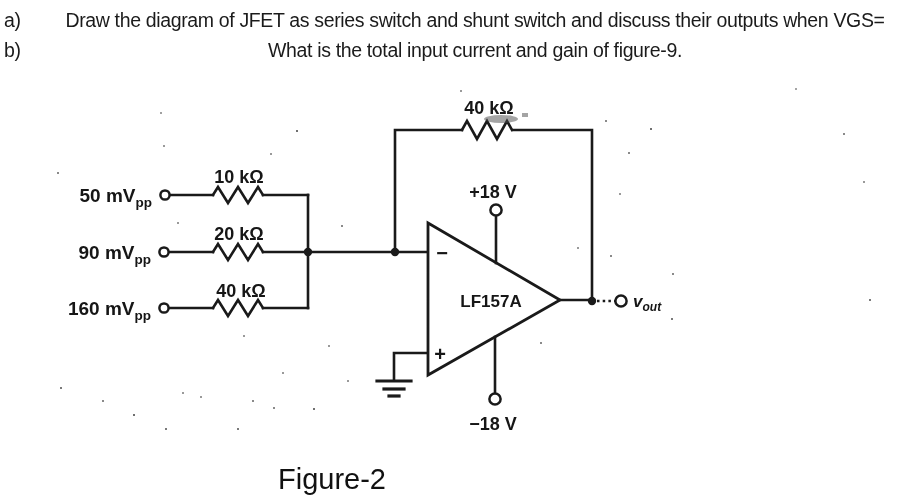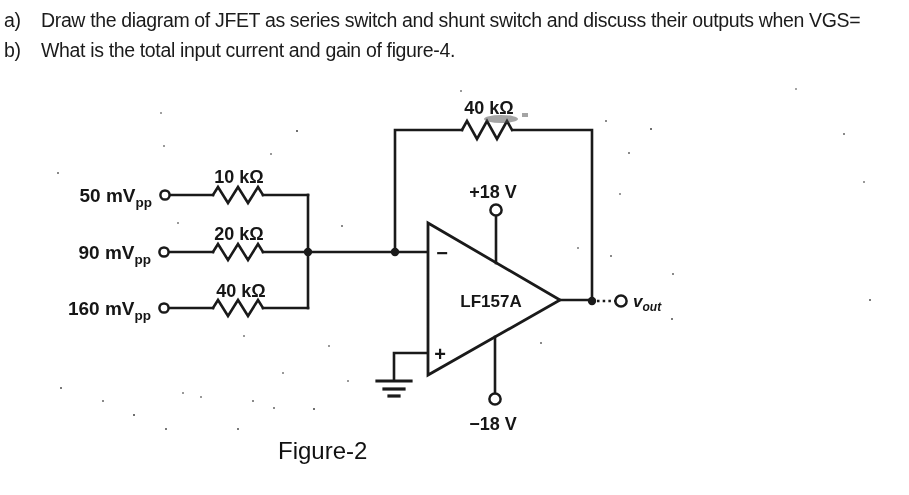--- a/index.html
+++ b/index.html
@@ -3,21 +3,21 @@
 <meta charset="utf-8">
 <style>
   html,body{margin:0;padding:0;background:#ffffff;}
   body{width:909px;height:495px;position:relative;overflow:hidden;
        font-family:"Liberation Sans",sans-serif;color:#161616;}
 
   
   .questions{position:absolute;left:4px;top:5px;width:905px;}
   .q-item{display:flex;font-size:19.5px;line-height:30px;letter-spacing:-0.35px;color:#1b1b1b;}
   .q-label{width:37px;flex:none;}
-  .q-text{flex:1;}
+  .q-text{flex:1;text-align:center;}
   .q-line{display:block;white-space:nowrap;}
 
   
   .circuit{position:absolute;left:0;top:0;width:909px;height:495px;}
   .wire{stroke:#1a1a1a;stroke-width:2.6;fill:none;stroke-linecap:square;}
   .thick{stroke-width:3.2;}
   .comp{stroke:#1a1a1a;stroke-width:2.8;fill:#ffffff;}
   .term{stroke:#1a1a1a;stroke-width:2.5;fill:#ffffff;}
   .dot{fill:#1a1a1a;stroke:none;}
   .dotted{stroke-dasharray:2.5,3.2;stroke-linecap:butt;}
@@ -26,21 +26,21 @@
   .lbl-sup{font-size:18px;}
   .lbl-src{font-size:19px;}
   .lbl-sub{font-size:13.5px;}
   .lbl-ic{font-size:17px;}
   .lbl-out{font-size:17px;font-style:italic;}
   .lbl-out-sub{font-size:12px;font-style:italic;}
   .lbl-sign{font-size:20px;}
   .smudge{fill:#4a4a4a;opacity:.5;}
 
   
-  .caption{position:absolute;left:278px;top:437px;font-size:24px;color:#111;}
+  .caption{position:absolute;left:278px;top:463px;font-size:29px;color:#111;}
 
   
   .speck{position:absolute;left:0;top:0;width:2px;height:2px;background:transparent;
     box-shadow:
       57px 172px 0 0 #8a8a8a, 296px 130px 0 0 #6f6f6f, 341px 225px 0 0 #8a8a8a,
       177px 222px 0 0 #9a9a9a, 163px 145px 0 0 #9a9a9a, 160px 112px 0 0 #a0a0a0,
       270px 153px 0 0 #9a9a9a, 605px 120px 0 0 #8a8a8a, 650px 128px 0 0 #707070,
       628px 152px 0 0 #8a8a8a, 619px 193px 0 0 #9a9a9a, 610px 255px 0 0 #8a8a8a,
       672px 273px 0 0 #8a8a8a, 671px 318px 0 0 #7a7a7a, 843px 133px 0 0 #8a8a8a,
       863px 181px 0 0 #9a9a9a, 869px 299px 0 0 #7a7a7a, 60px 387px 0 0 #7a7a7a,
@@ -57,21 +57,21 @@
 <div class="questions">
   <div class="q-item">
     <span class="q-label">a)</span>
     <span class="q-text">
       <span class="q-line">Draw the diagram of JFET as series switch and shunt switch and discuss their outputs when VGS=</span>
     </span>
   </div>
   <div class="q-item">
     <span class="q-label">b)</span>
     <span class="q-text">
-      <span class="q-line">What is the total input current and gain of figure-4.</span>
+      <span class="q-line">What is the total input current and gain of figure-9.</span>
     </span>
   </div>
 </div>
 
 <svg class="circuit" viewBox="0 0 909 495">
 
   <path class="wire" d="M170,195 H213"></path>
   <path class="wire" d="M213,195 l5,-8 l10,16 l10,-16 l10,16 l10,-16 l5,8"></path>
   <path class="wire" d="M263,195 H308"></path>
 

